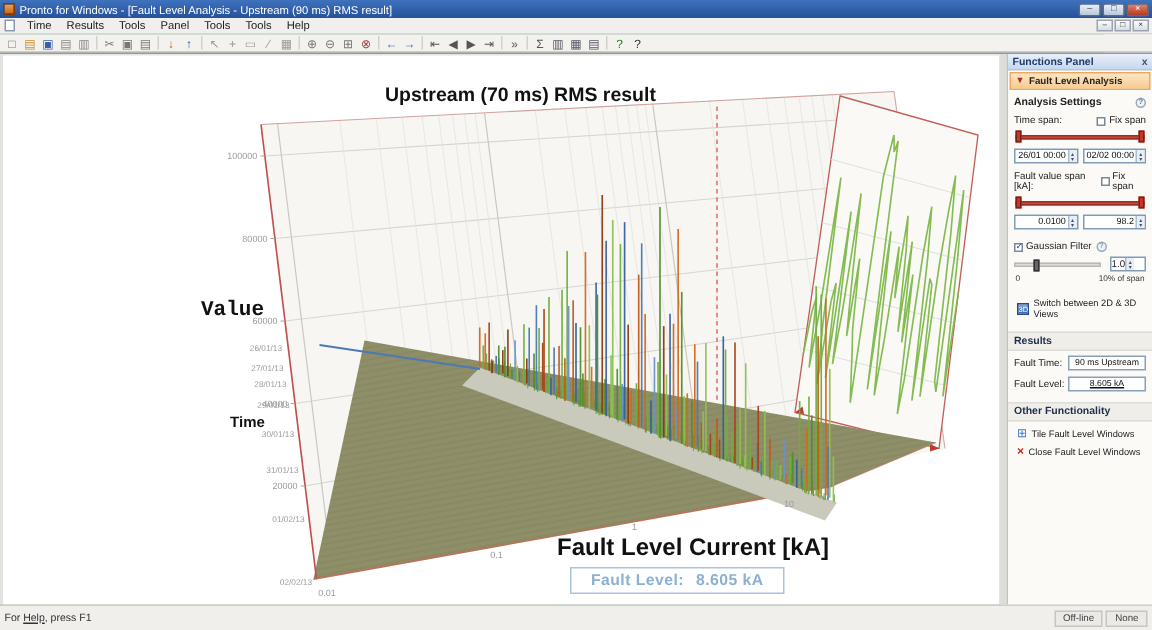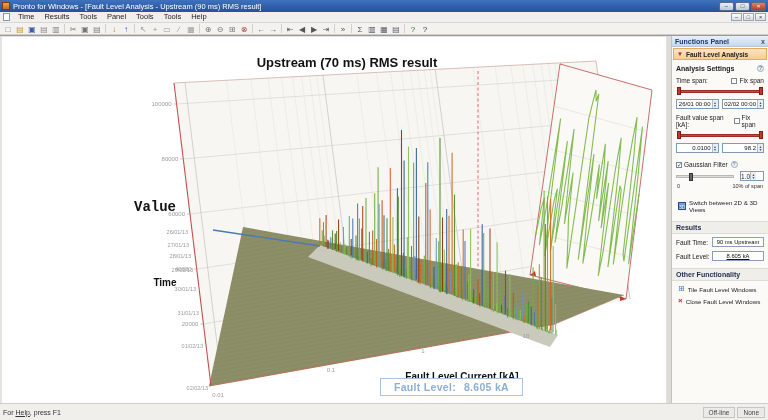--- a/index.html
+++ b/index.html
@@ -35,22 +35,22 @@
   
   .main { position:absolute; left:0; top:35px; width:768px; height:368px; background:#e4e3e0; border-top:1px solid #9a9a9a; }
   .chart-area { position:absolute; left:2px; top:1px; width:664px; height:366px; background:#fff; }
   .chart-area svg { position:absolute; left:0; top:0; }
   .chart-title { position:absolute; left:175px; top:18px; width:340px; text-align:center;
     font-size:13px; font-weight:bold; color:#111; }
   .value-label { position:absolute; left:153px; top:170px; transform:translate(-50%,-50%);
     font-size:14px; font-weight:bold; color:#111;font-family:Liberation Mono, monospace; }
   .time-label { position:absolute; left:163px; top:245px; transform:translate(-50%,-50%);
     font-size:10px; font-weight:bold; color:#111; }
-  .xaxis-label { position:absolute; left:460px; top:339px; transform:translate(-50%,-50%);
-    font-size:10px; font-weight:bold; color:#111; white-space:nowrap; }
+  .xaxis-label { position:absolute; left:460px; top:329px; transform:translate(-50%,-50%);
+    font-size:16px; font-weight:bold; color:#111; white-space:nowrap; }
   .fault-box { position:absolute; left:378px; top:341px; width:143px; height:18px;
     border:1.5px solid #a9c3dd; background:#fff; display:flex; align-items:center; justify-content:center;
     font-size:10.5px; font-weight:bold; color:#8bb0d2; letter-spacing:0.3px; }
   .fault-box .gap { width:8px; }
 
   .divider { position:absolute; left:667px; top:0; width:4px; height:368px; background:#dddcd8; }
 
   
   .panel { position:absolute; left:671px; top:0px; width:97px; height:368px; background:#fbfaf7;
     border-left:1px solid #c4c2bd; font-size:6.5px; color:#222; }

